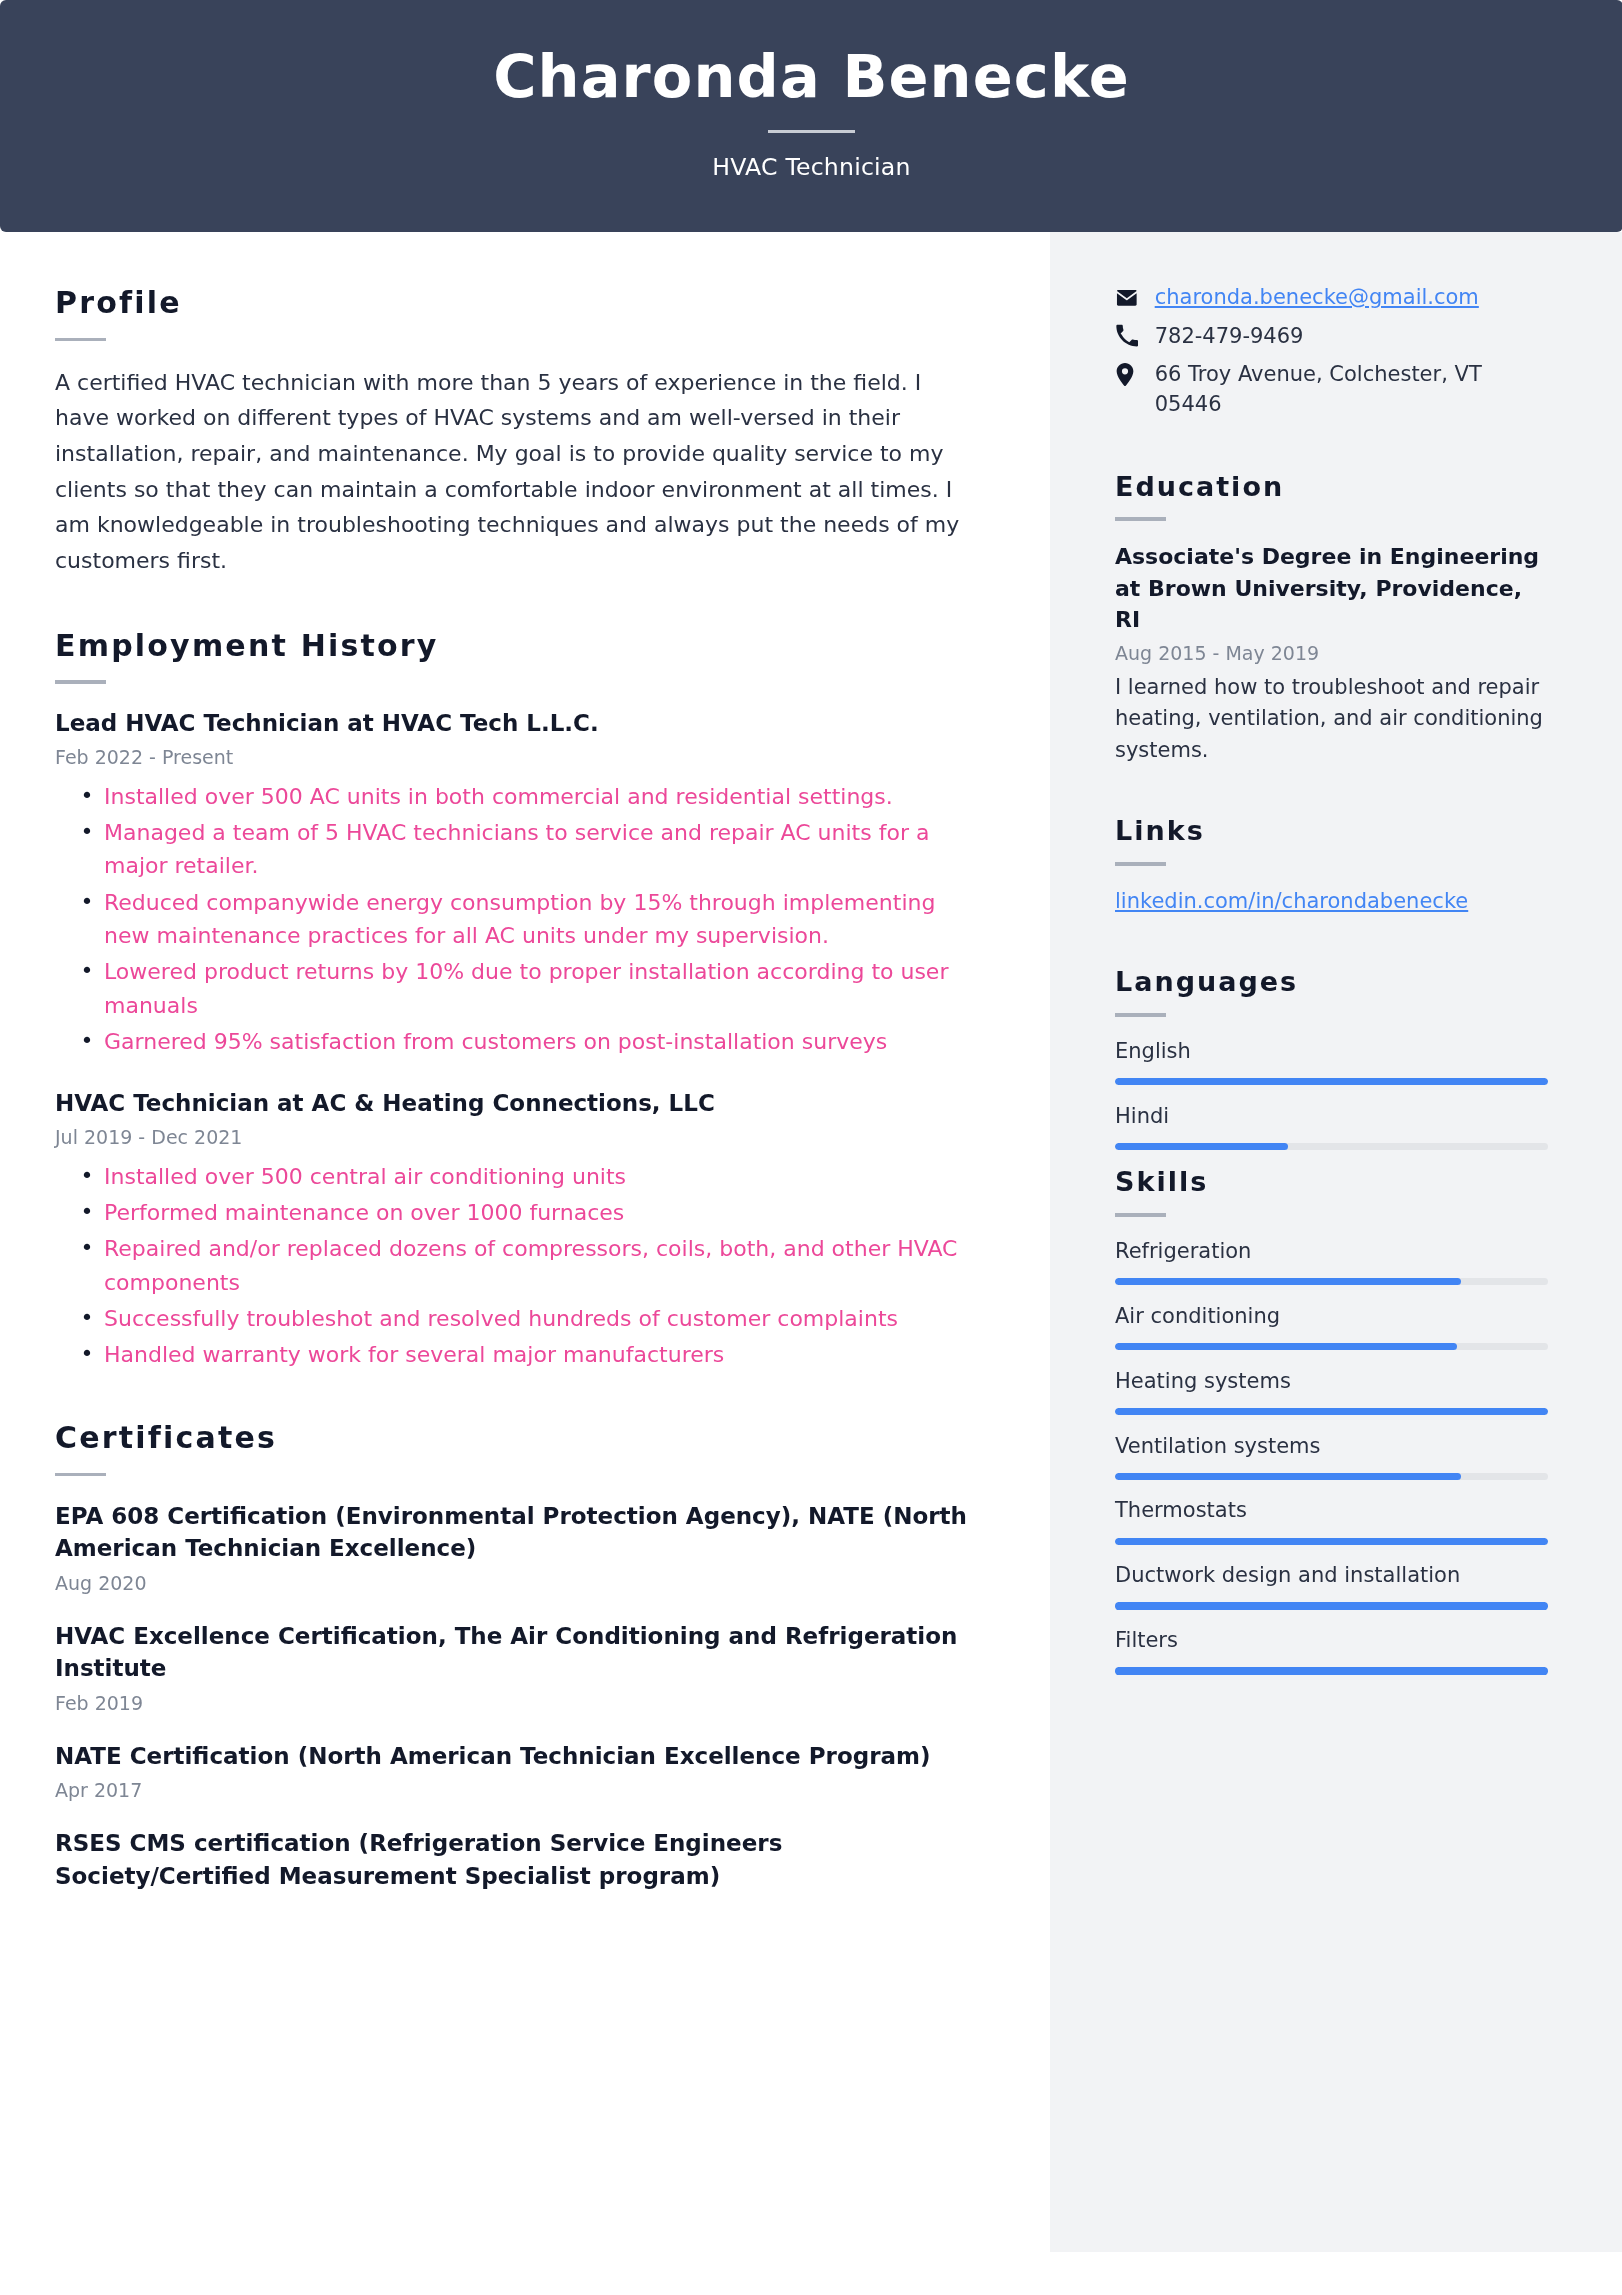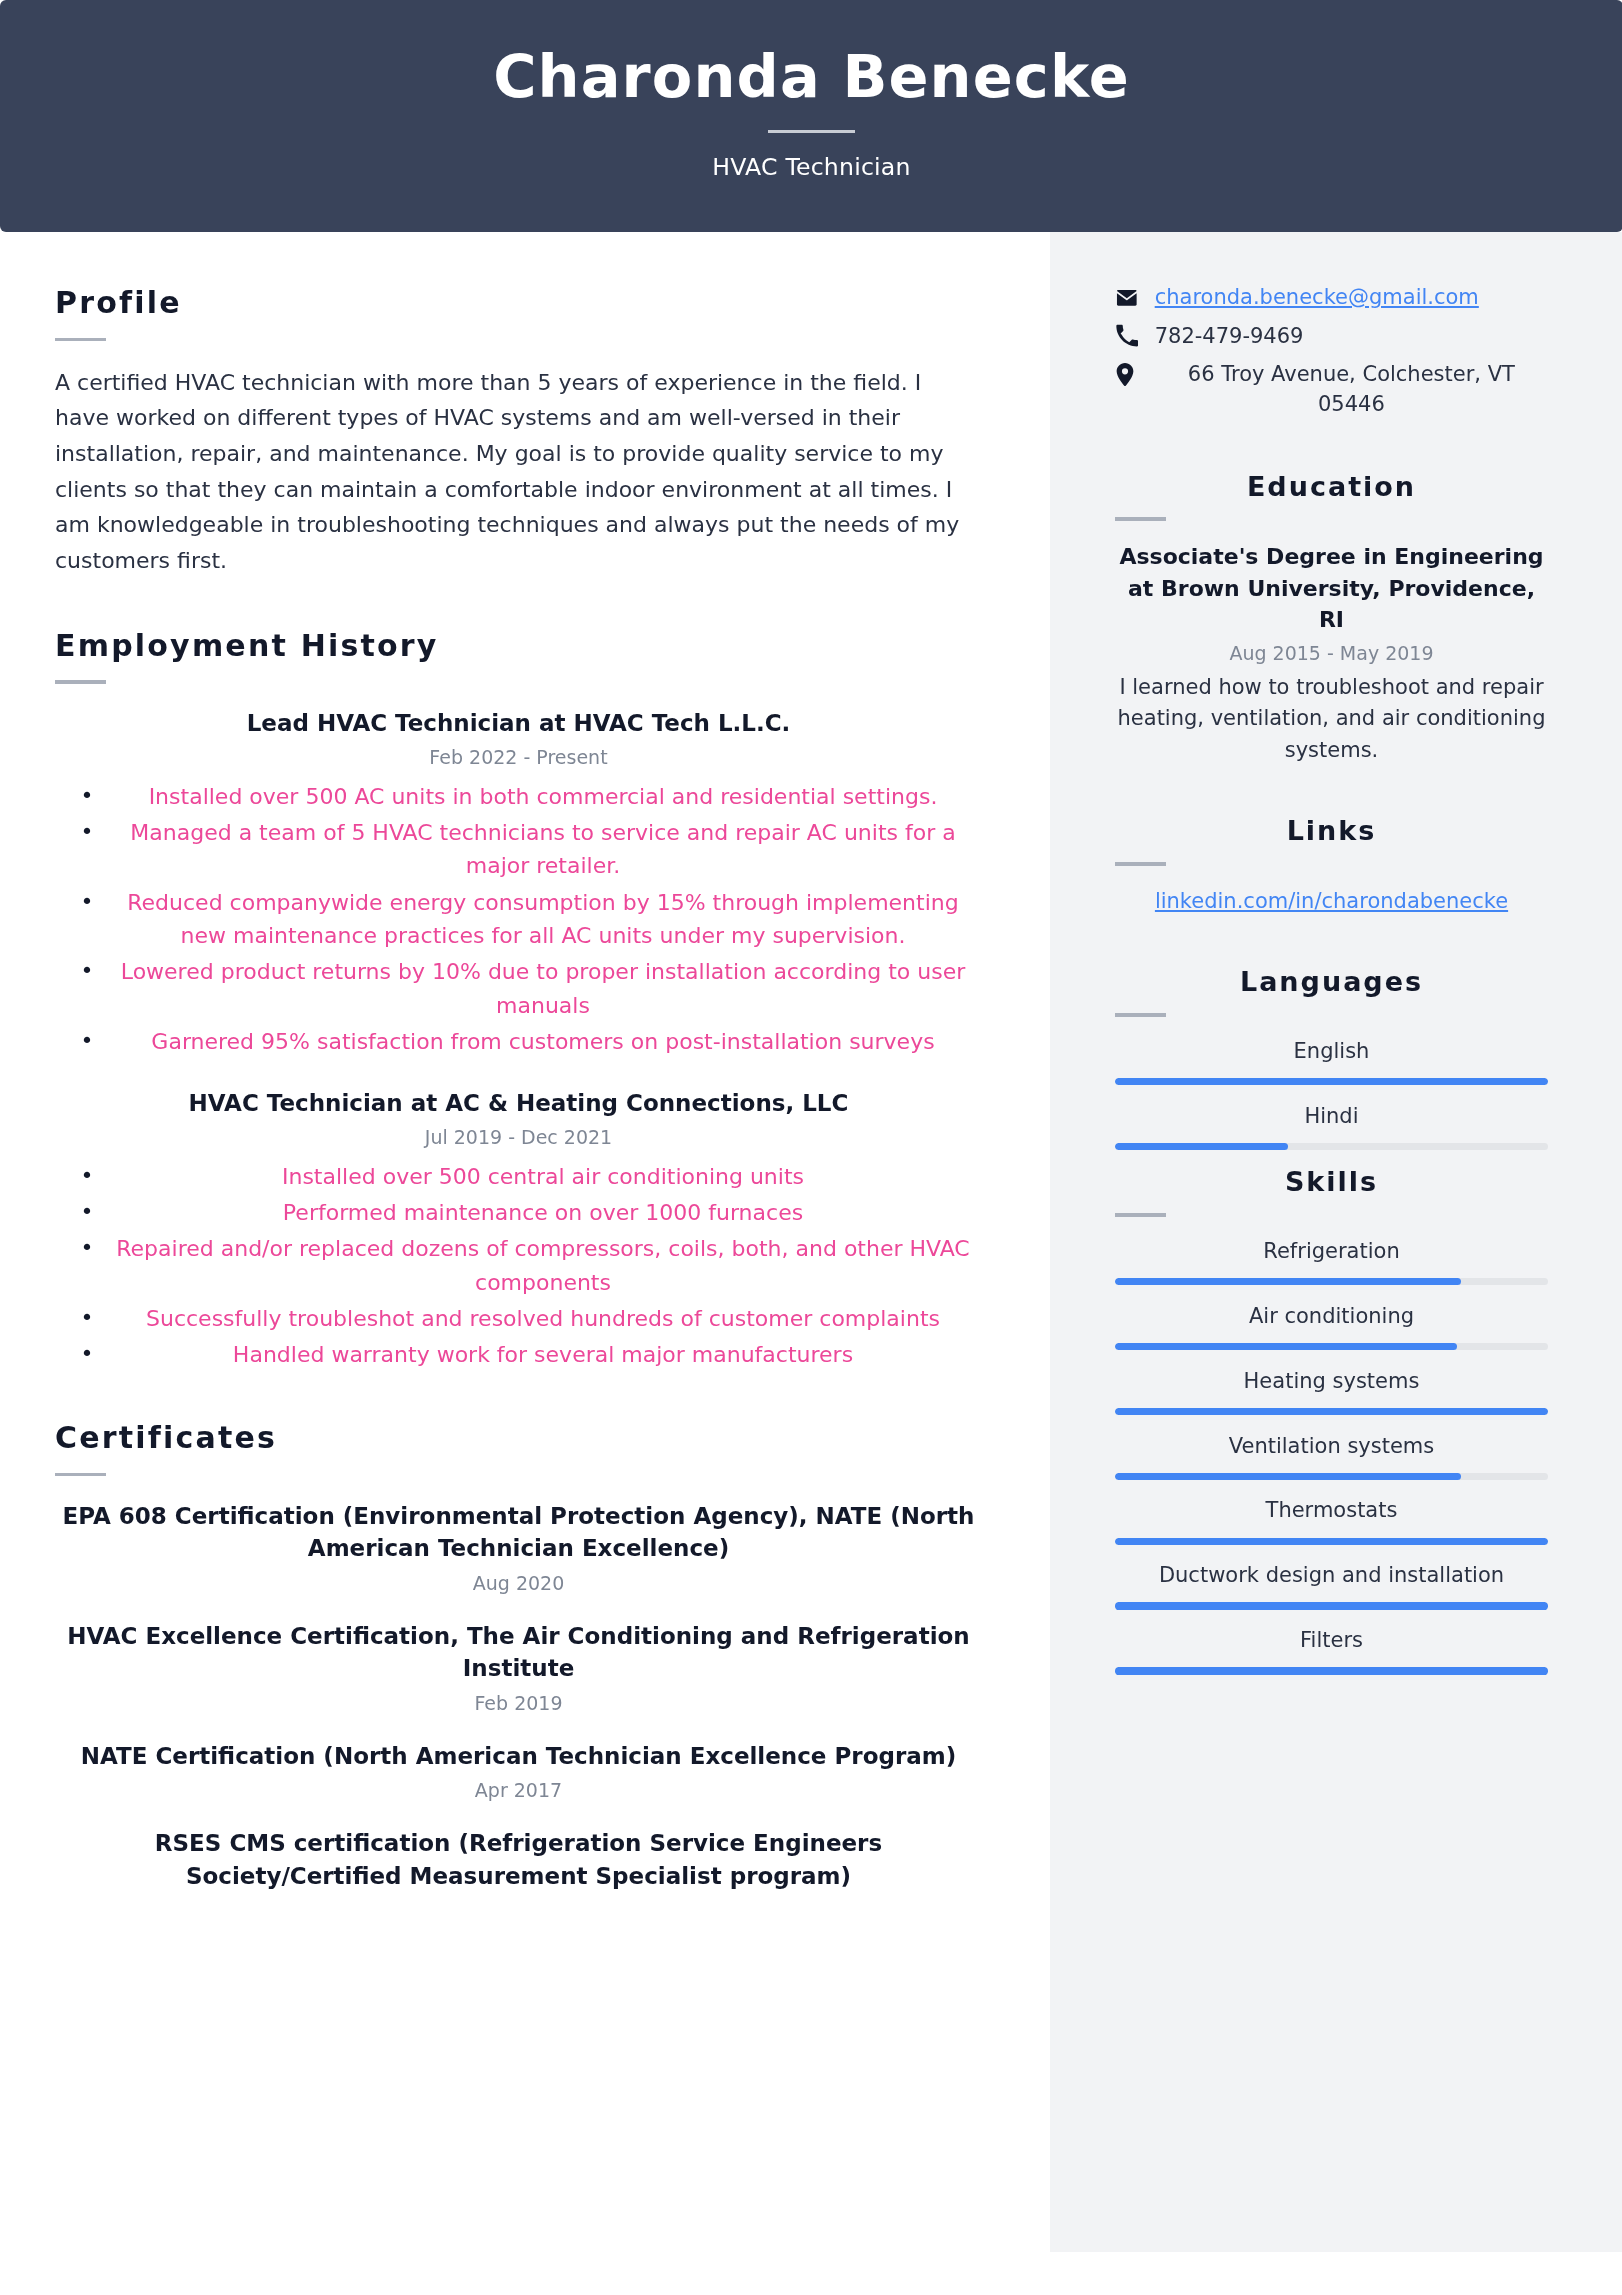--- a/index.html
+++ b/index.html
@@ -54,21 +54,20 @@
   }
   .col-main {
     width: 1050px;
     background: #ffffff;
     padding: 53px 68px 55px 55px;
   }
   .col-side {
     width: 573px;
     background: #f2f3f5;
     padding: 50px 75px 55px 65px;
-    text-align: center;
   }
 
   
   .sec-heading {
     font-size: 30px;
     font-weight: 700;
     color: #13192a;
     letter-spacing: 2.2px;
     line-height: 1.2;
   }
@@ -87,21 +86,21 @@
   .section { margin-bottom: 49px; }
   .section.last { margin-bottom: 0; }
 
   
   .para {
     font-size: 22px;
     line-height: 1.62;
     color: #2a3142;
   }
 
-  .entry { margin-bottom: 29px; text-align: center; }
+  .entry { margin-bottom: 29px; }
   .entry.tight { margin-bottom: 23.6px; }
   .entry:last-child { margin-bottom: 0; }
 
   .entry-title {
     font-size: 23px;
     font-weight: 700;
     color: #13192a;
     line-height: 1.42;
   }
   .entry-date {

